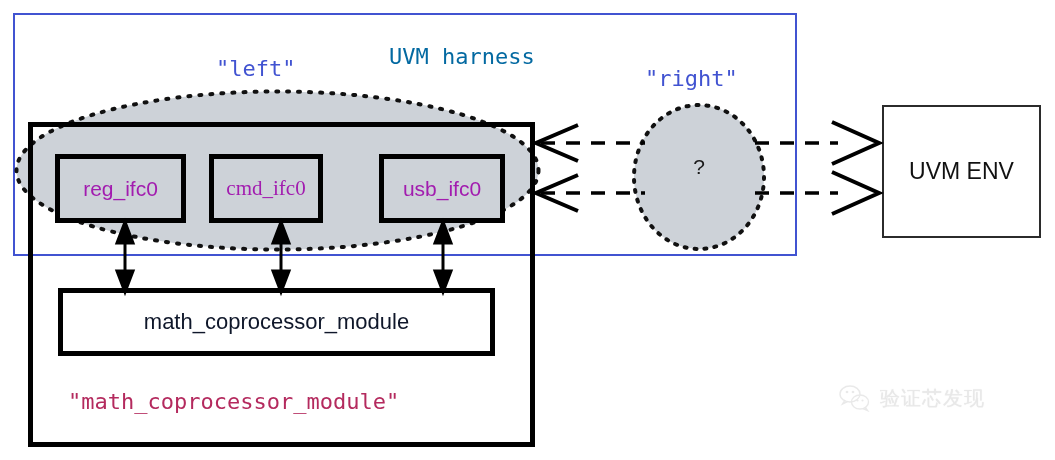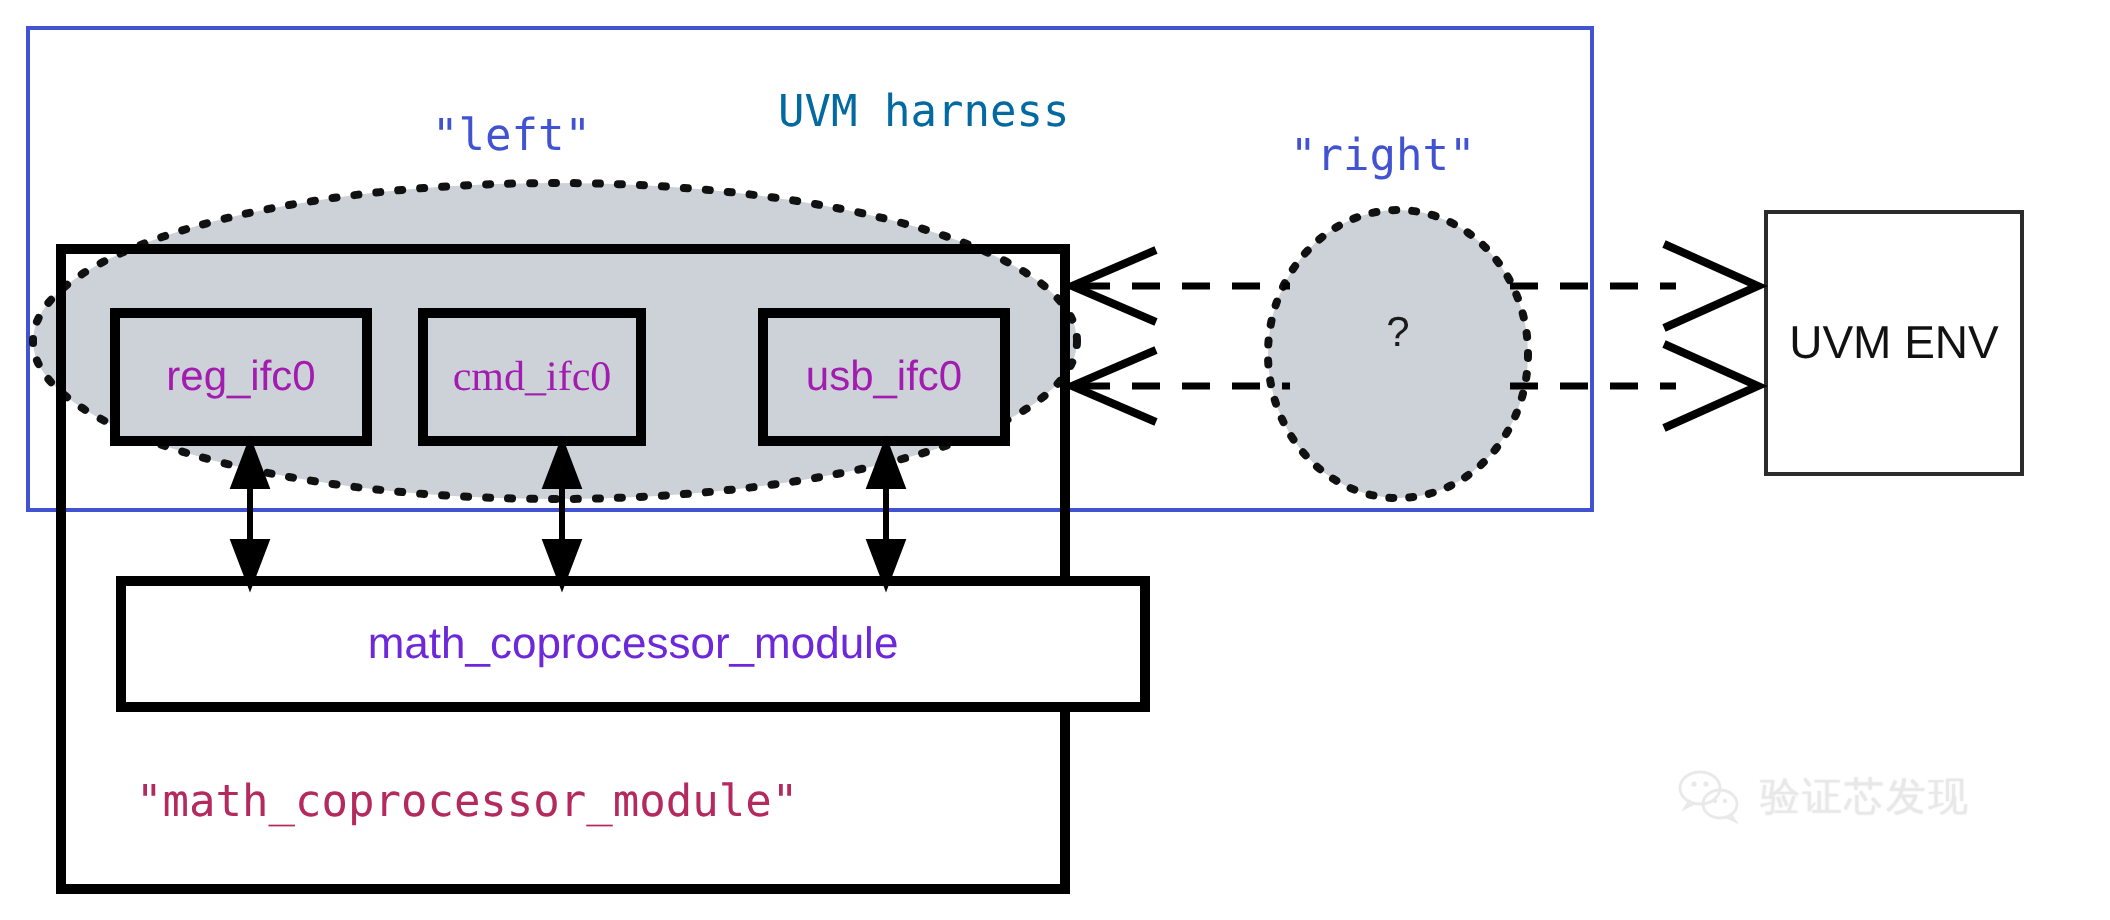--- a/index.html
+++ b/index.html
@@ -72,34 +72,34 @@
     color: #a21caf;
     letter-spacing: 0px;
   }
   .ifc-reg { left: 55px; width: 131px; }
   .ifc-cmd { left: 209px; width: 114px; font-family: Liberation Serif, serif; }
   .ifc-usb { left: 379px; width: 126px; }
 
   
   .module-box {
     left: 58px; top: 288px;
-    width: 517px; height: 68px;
+    width: 437px; height: 68px;
     border: 5px solid #000000;
     background: #ffffff;
     display: flex;
     align-items: center;
     justify-content: center;
     font-size: 22px;
-    color: #6d28d9;
+    color: #0f172a;
   }
 
   
   .env-box {
     left: 882px; top: 105px;
-    width: 130px; height: 133px;
+    width: 159px; height: 133px;
     border: 2px solid #2b2b2b;
     background: #ffffff;
     display: flex;
     align-items: center;
     justify-content: center;
     font-size: 23px;
     color: #111111;
   }
 
   

